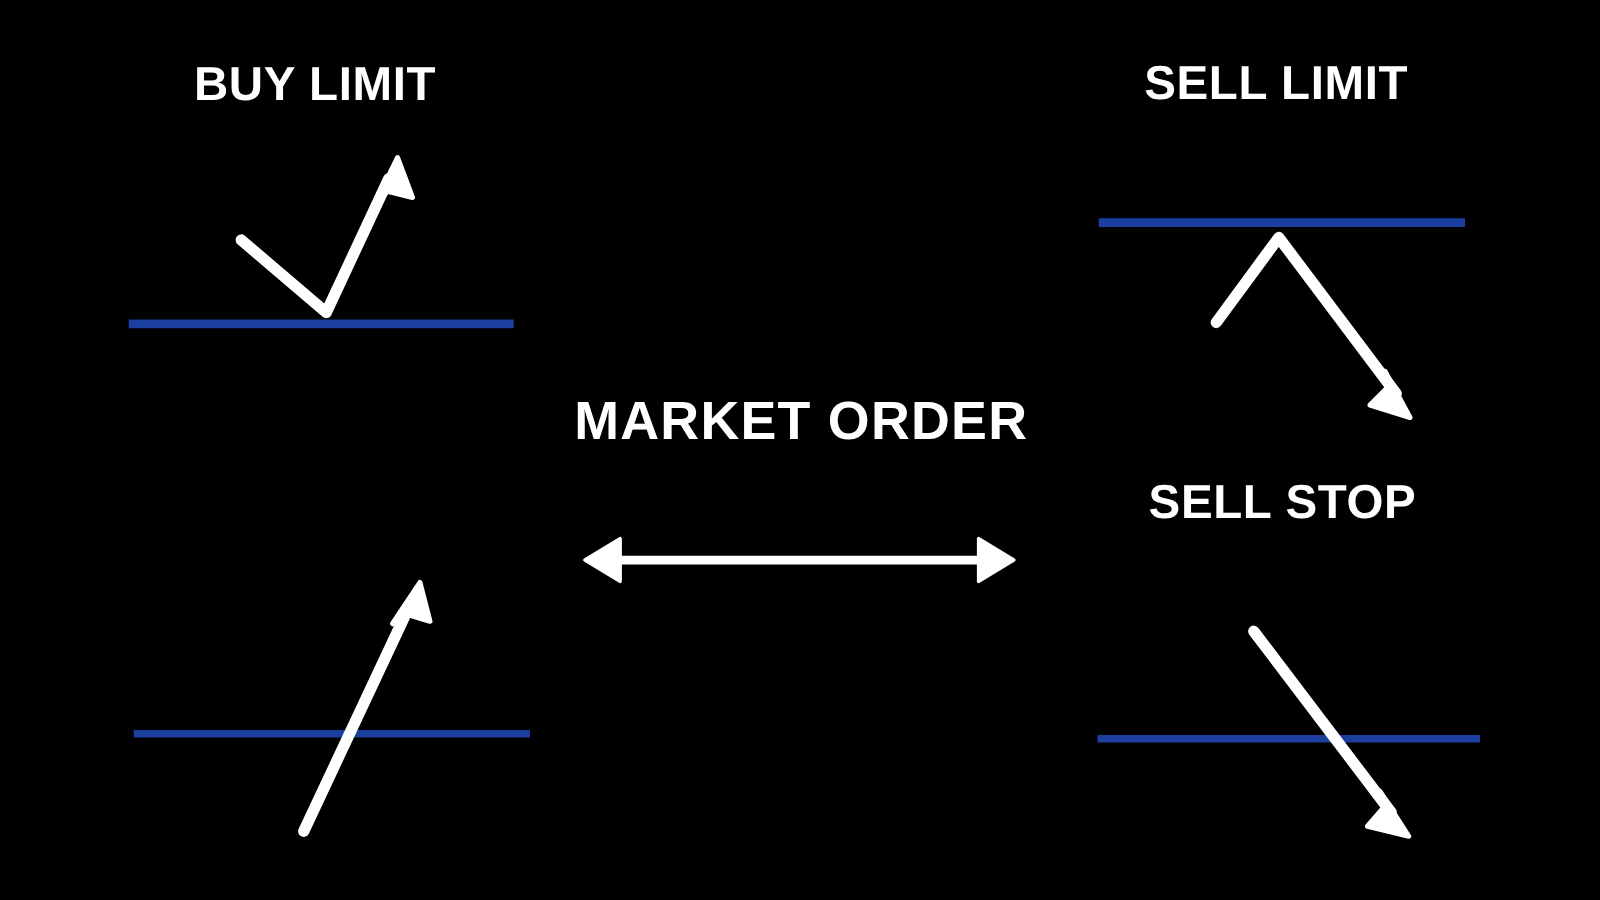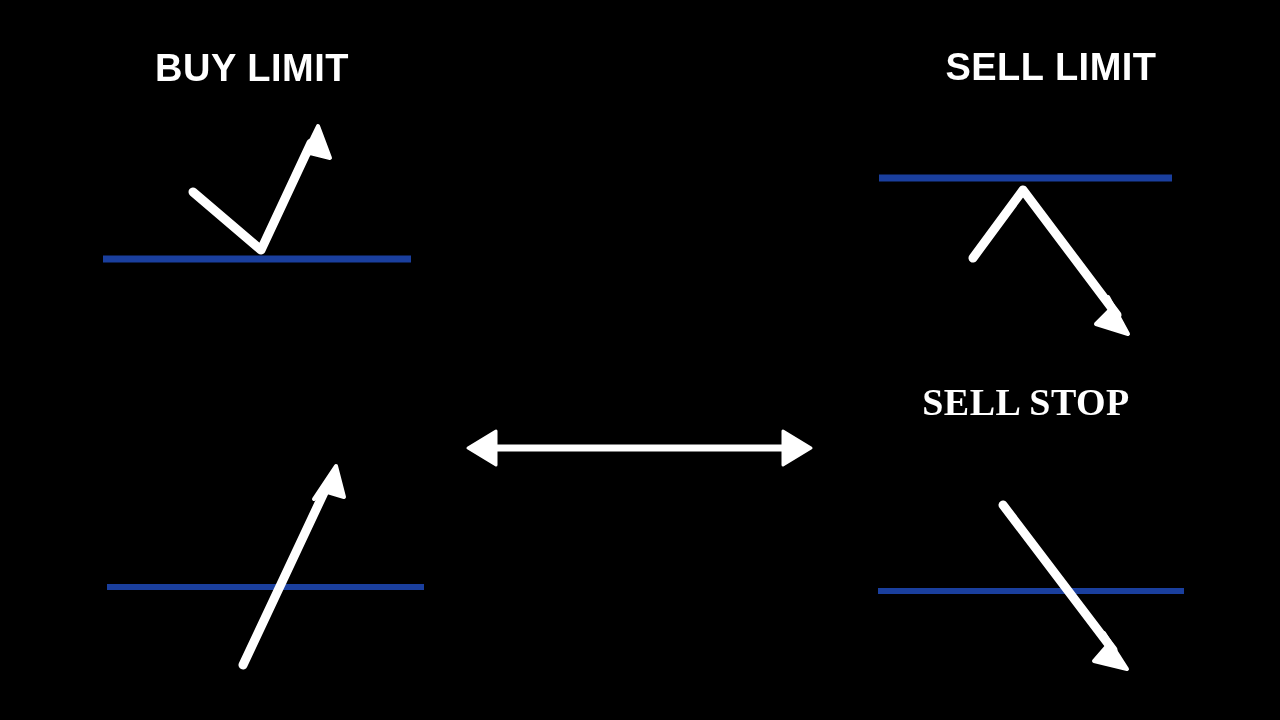--- a/index.html
+++ b/index.html
@@ -98,19 +98,20 @@
 
     <g>
       <line class="stroke-path" x1="482" y1="448" x2="797" y2="448" stroke-width="7"></line>
       <path class="head" d="M 468 448 L 496 431 L 496 465 Z" stroke-width="3"></path>
       <path class="head" d="M 811 448 L 783 431 L 783 465 Z" stroke-width="3"></path>
     </g>
   </svg>
 
   <div class="label label-quad" style="left:252px; top:49px;">BUY LIMIT</div>
 
-  <div class="label label-quad" style="left:1021px; top:48px;margin-left:30px;">SELL LIMIT</div>
+  <div class="label label-quad" style="left:1021px; top:48px;">SELL LIMIT</div>
 
 
-  <div class="label label-quad" style="left:1026px; top:383px;font-family:Liberation Serif, serif;">SELL STOP</div>
+  <div class="label label-quad" style="left:1026px; top:383px;">SELL STOP</div>
 
+  <div class="label label-center" style="left:641px; top:316px;">MARKET ORDER</div>
 
 </div>
 
 </body></html>

